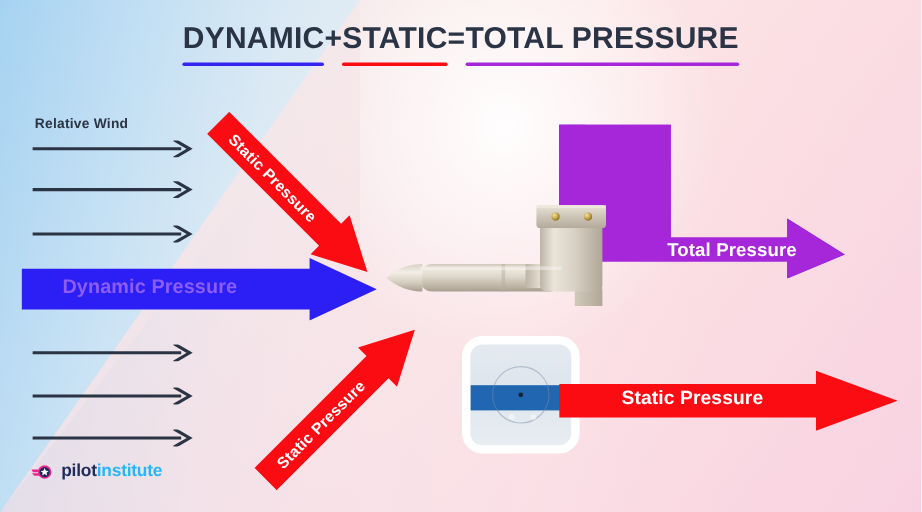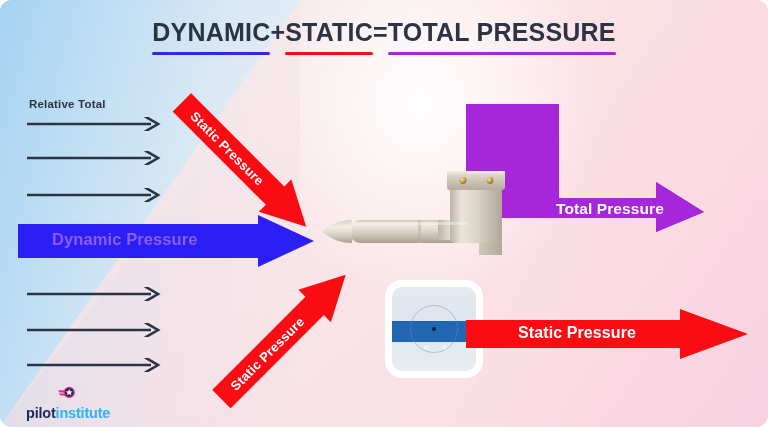--- a/index.html
+++ b/index.html
@@ -2,21 +2,21 @@
 <html><head>
 <meta charset="utf-8">
 <style>
   html,body{margin:0;padding:0;background:#ffffff;}
   body{font-family:"Liberation Sans",sans-serif;}
 
   #stage{
     position:relative;
     width:768px;height:427px;
     overflow:hidden;
-    border-radius:12px;
+    border-radius:0;
     background:#f2f2f4;
   }
 
   
   .bg-base{
     position:absolute;inset:0;
     background:linear-gradient(100deg,
         #74bdf0 0%,
         #a9d5f4 14%,
         #d8e8f5 28%,
@@ -130,42 +130,42 @@
   .port-dot{position:absolute;width:5px;height:5px;border-radius:50%;background:rgba(255,255,255,.45);}
 
   
   .static-bar{position:absolute;left:466px;top:309px;width:282px;height:50px;}
   .static-bar-label{
     position:absolute;left:518px;top:324px;
     font-size:16px;font-weight:bold;color:#ffffff;letter-spacing:.1px;
   }
 
   
-  .logo{position:absolute;left:26px;top:385px;display:flex;align-items:center;gap:5px;flex-direction:column;}
+  .logo{position:absolute;left:26px;top:385px;display:flex;align-items:center;gap:5px;}
   .logo-text{font-size:14.5px;font-weight:bold;letter-spacing:-.2px;}
   .logo-pilot{color:#1d2a5b;}
   .logo-institute{color:#28b6f6;}
 </style>
 </head>
 <body>
 
 <div id="stage">
 
   <div class="bg-base"></div>
   <div class="bg-diag-cut"></div>
   <div class="bg-diag-pink"></div>
   <div class="bg-white-wash"></div>
 
   <div class="title-wrap">
     <div class="title-line">
       <span class="tw tw-dynamic">DYNAMIC</span><span class="tw-plain"> + </span><span class="tw tw-static">STATIC</span><span class="tw-plain"> = </span><span class="tw tw-total">TOTAL PRESSURE</span>
     </div>
   </div>
 
-  <div class="rw-label">Relative Total</div>
+  <div class="rw-label">Relative Wind</div>
 
   <div class="wind-arrow" style="left:27px;top:117px;width:137px;">
     <svg width="137" height="14" viewBox="0 0 137 14">
       <line x1="0" y1="7" x2="124" y2="7" stroke="#2b3445" stroke-width="2.6"></line>
       <polyline points="119,0 131,7 119,14" fill="none" stroke="#2b3445" stroke-width="2.6" stroke-linecap="square"></polyline>
     </svg>
   </div>
   <div class="wind-arrow" style="left:27px;top:151px;width:137px;">
     <svg width="137" height="14" viewBox="0 0 137 14">
       <line x1="0" y1="7" x2="124" y2="7" stroke="#2b3445" stroke-width="2.6"></line>

